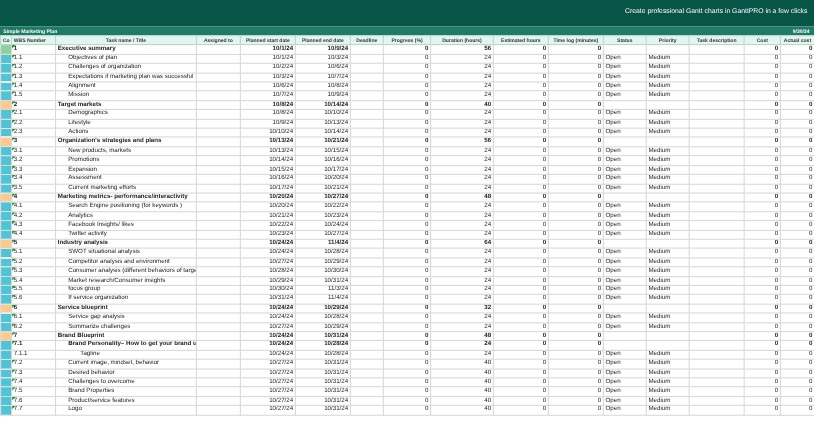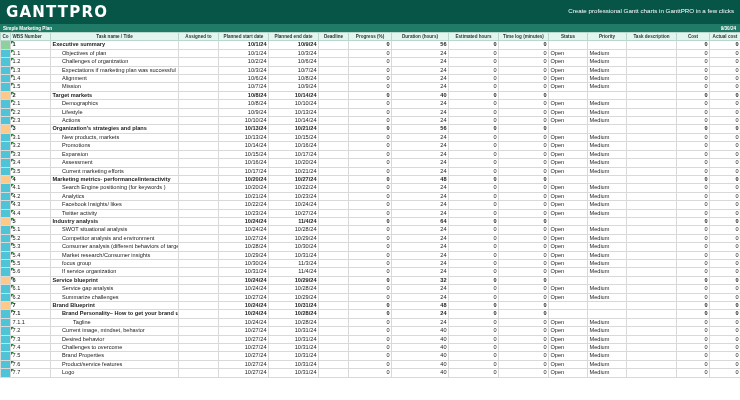--- a/index.html
+++ b/index.html
@@ -24,21 +24,20 @@
   td.color { padding: 0; position: relative; }
   td.wbs { position: relative; }
   .tri { position: absolute; left: 0; top: 0; width: 0; height: 0; border-top: 3px solid #1a8a2a; border-right: 3px solid transparent; }
   .indent1 { padding-left: 11px; }
   .indent2 { padding-left: 22px; }
 </style>
 </head>
 <body>
 
 <div class="banner">
-  <div class="logo">GANTTPRO</div>
   <div class="tagline">Create professional Gantt charts in GanttPRO in a few clicks</div>
 </div>
 <div class="subbar">
   <span class="title">Simple Marketing Plan</span>
   <span class="date">9/30/24</span>
 </div>
 
 <table>
   <colgroup>
     <col style="width:10px">

